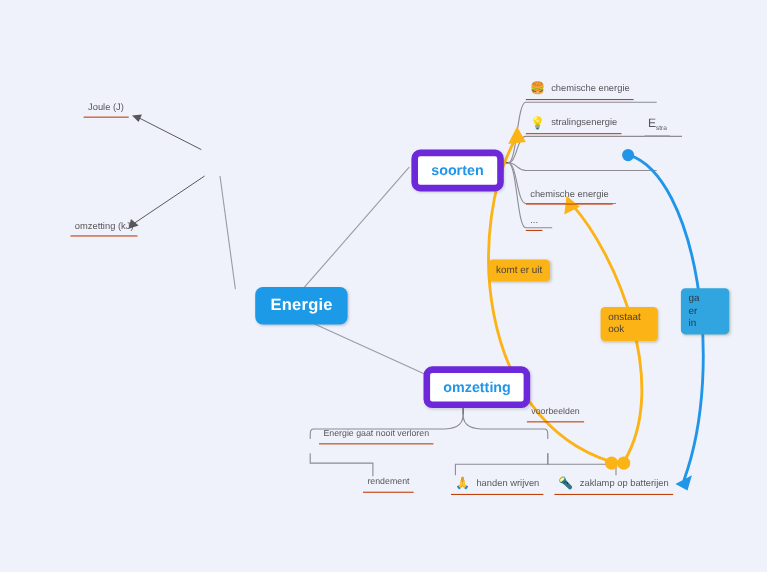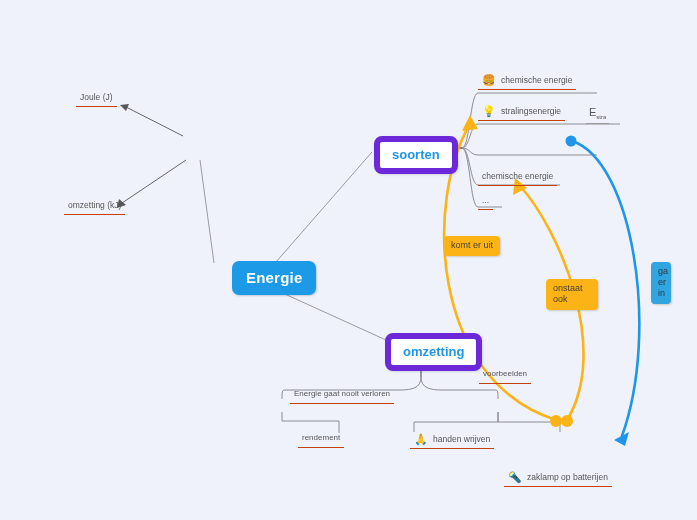--- a/index.html
+++ b/index.html
@@ -208,46 +208,46 @@
   </div>
 
   <div class="node outline" style="left:385px; top:333px;">
     <span>omzetting</span>
   </div>
 
   <div class="node leaf small" style="left:290px; top:388px;">
     <span>Energie gaat nooit verloren</span>
   </div>
 
-  <div class="node leaf small" style="left:298px; top:432px;">
+  <div class="node leaf small" style="left:330px; top:432px;">
     <span>rendement</span>
   </div>
 
   <div class="node leaf small" style="left:479px; top:368px;">
     <span>voorbeelden</span>
   </div>
 
   <div class="node leaf" style="left:410px; top:433px;">
     <span class="leaf-ico">🙏</span>
     <span>handen wrijven</span>
   </div>
 
-  <div class="node leaf" style="left:504px; top:433px;margin-top:38px;">
+  <div class="node leaf" style="left:504px; top:433px;">
     <span class="leaf-ico">🔦</span>
     <span>zaklamp op batterijen</span>
   </div>
 
   <div class="node rel" style="left:444px; top:236px;text-align:center;">
     <span>komt er uit</span>
   </div>
 
   <div class="node rel multi" style="left:546px; top:279px; width:52px;">
     <div>onstaat</div>
     <div>ook</div>
   </div>
 
-  <div class="node rel blue multi" style="left:619px; top:262px; width:20px;margin-left:32px;">
+  <div class="node rel blue multi" style="left:619px; top:262px; width:44px;">
     <div>ga</div>
     <div>er</div>
     <div>in</div>
   </div>
 
 </div>
 
 </body></html>

